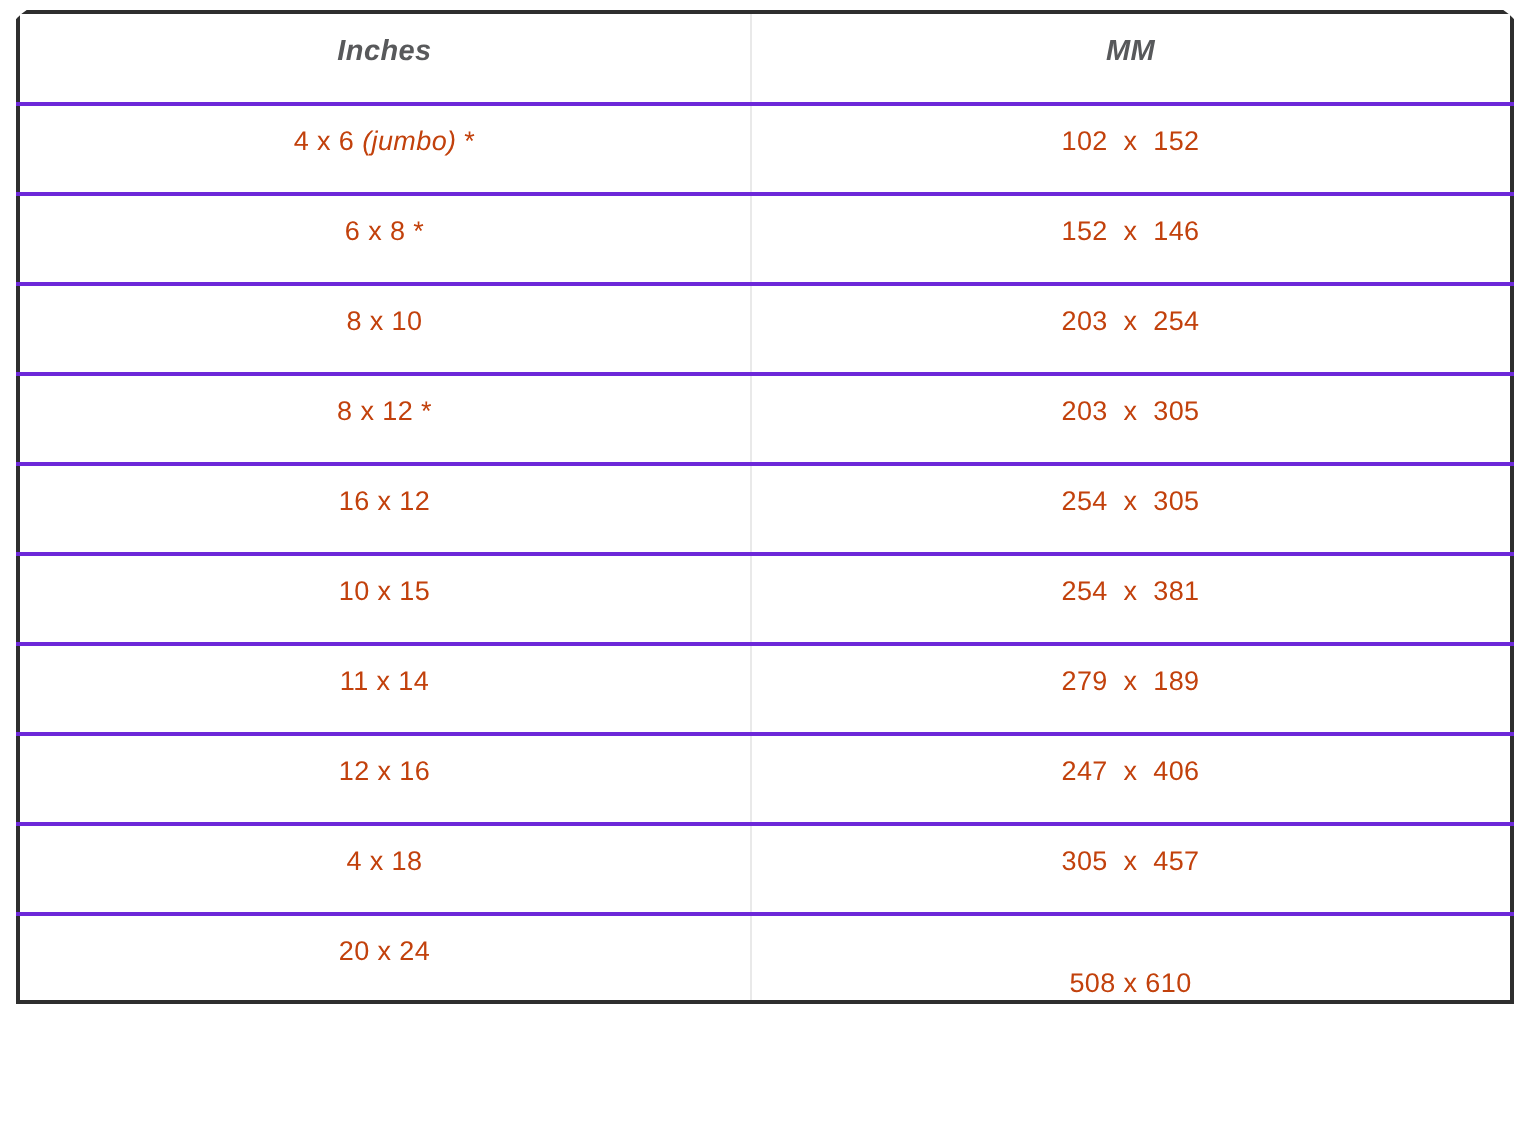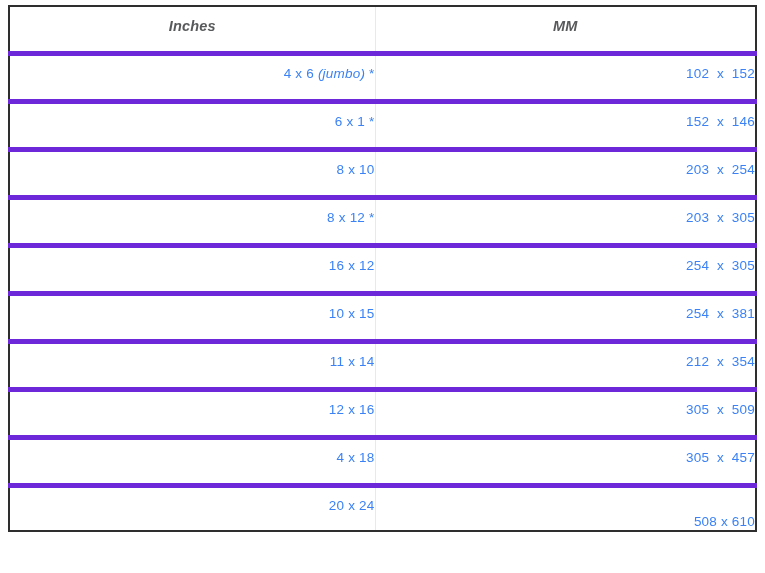--- a/index.html
+++ b/index.html
@@ -13,20 +13,21 @@
     font-family: "Liberation Sans", sans-serif;
     -webkit-font-smoothing: antialiased;
   }
 
   .page {
     position: relative;
     width: 765px;
     height: 573px;
     background: #ffffff;
     overflow: hidden;
+    border-radius: 30px;
   }
 
   
   .size-table {
     position: absolute;
     left: 8px;
     top: 5px;
     width: 747px;
     border-collapse: collapse;
     table-layout: fixed;
@@ -65,26 +66,25 @@
     letter-spacing: 0.2px;
   }
   .size-table thead th .cell-text {
     display: block;
     padding-top: 11px;
   }
 
   
   .size-table tbody tr td {
     height: 43px;
-    border-top: 5px solid #6d28d9;
+    border-top: 2px solid #6d28d9;
     font-size: 13.5px;
     font-weight: normal;
-    color: #3b82f6;
+    color: #c2410c;
     letter-spacing: 0.2px;
-    text-align: right;
   }
   .size-table tbody tr td .cell-text {
     display: block;
     padding-top: 10px;
     white-space: pre;
   }
 
   
   .size-table tbody tr.row-last td.c-mm .cell-text {
     padding-top: 26px;
@@ -124,21 +124,21 @@
           <span class="cell-text"><span>4 x 6 </span><span class="italic-note">(jumbo)</span><span> *</span></span>
         </td>
         <td class="c-mm">
           <span class="cell-text">102  x  152</span>
         </td>
       </tr>
 
 
       <tr class="row-2">
         <td class="c-inches">
-          <span class="cell-text"><span>6 x 1 </span><span class="italic-note"></span><span>*</span></span>
+          <span class="cell-text"><span>6 x 8 </span><span class="italic-note"></span><span>*</span></span>
         </td>
         <td class="c-mm">
           <span class="cell-text">152  x  146</span>
         </td>
       </tr>
 
       <tr class="row-3">
         <td class="c-inches">
           <span class="cell-text"><span>8 x 10</span><span class="italic-note"></span><span></span></span>
         </td>
@@ -172,30 +172,30 @@
         <td class="c-mm">
           <span class="cell-text">254  x  381</span>
         </td>
       </tr>
 
       <tr class="row-7">
         <td class="c-inches">
           <span class="cell-text"><span>11 x 14</span><span class="italic-note"></span><span></span></span>
         </td>
         <td class="c-mm">
-          <span class="cell-text">212  x  354</span>
+          <span class="cell-text">279  x  189</span>
         </td>
       </tr>
 
       <tr class="row-8">
         <td class="c-inches">
           <span class="cell-text"><span>12 x 16</span><span class="italic-note"></span><span></span></span>
         </td>
         <td class="c-mm">
-          <span class="cell-text">305  x  509</span>
+          <span class="cell-text">247  x  406</span>
         </td>
       </tr>
 
       <tr class="row-9">
         <td class="c-inches">
           <span class="cell-text"><span>4 x 18</span><span class="italic-note"></span><span></span></span>
         </td>
         <td class="c-mm">
           <span class="cell-text">305  x  457</span>
         </td>

